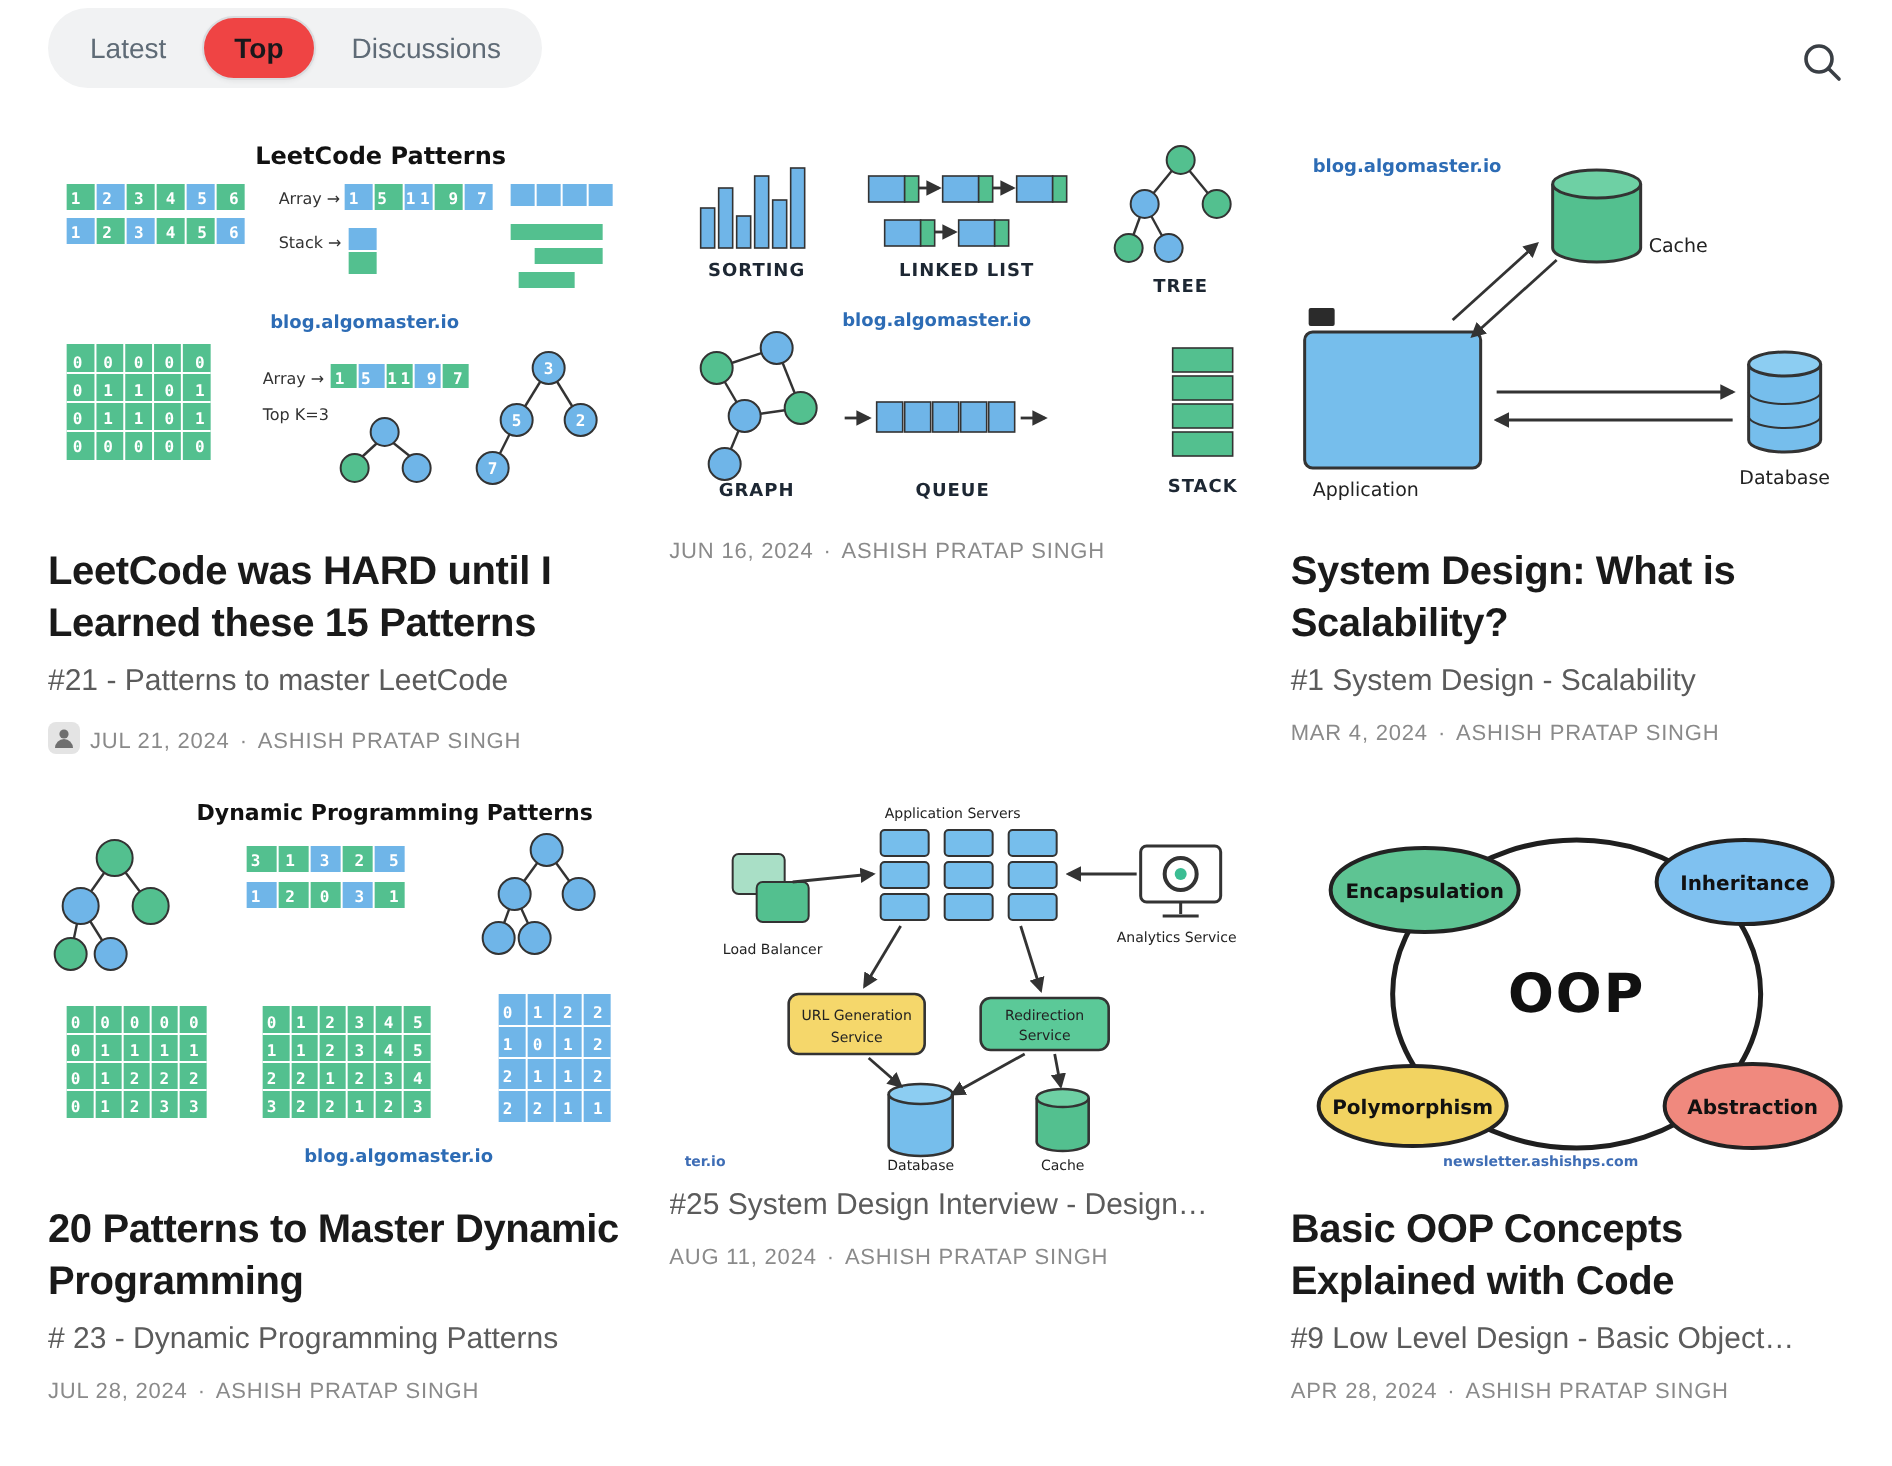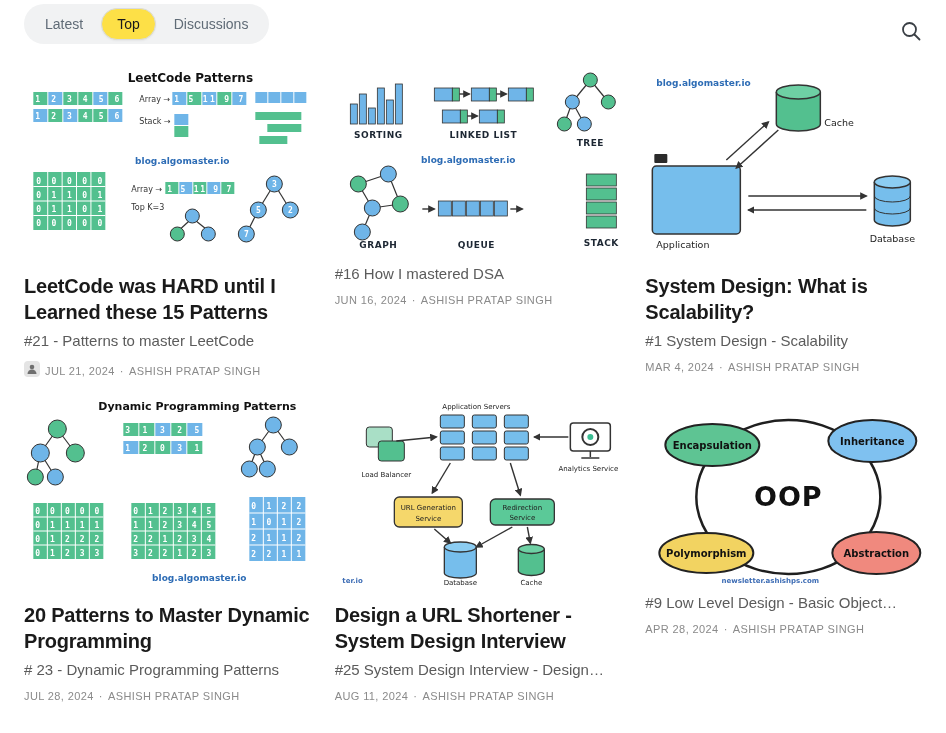--- a/index.html
+++ b/index.html
@@ -6,21 +6,21 @@
   html,body { width:946px; height:733px; background:#ffffff; overflow:hidden;
     font-family:"Liberation Sans", sans-serif; }
   
   .topbar { display:flex; align-items:flex-end; justify-content:space-between;
     padding:8px 22px 0 24px; height:44px; }
   .tabs { display:flex; align-items:center; background:#f1f2f3; border-radius:22px;
     padding:4px 5px; gap:2px; }
   .tab { border:1px solid transparent; background:transparent; border-radius:18px;
     padding:7px 15px; font-size:14px; color:#5f6b76; cursor:pointer;
     font-family:"Liberation Sans", sans-serif; }
-  .tab.active { background:#fde047; border-color:#d9dcdf; color:#18181b; font-weight:400;
+  .tab.active { background:#ef4444; border-color:#d9dcdf; color:#18181b; font-weight:700;
     box-shadow:0 1px 2px rgba(0,0,0,.05); }
   .search-btn { background:none; border:none; cursor:pointer; padding:2px; line-height:0; }
   
   .grid { display:grid; grid-template-columns:repeat(3, 1fr); column-gap:32px; row-gap:46px;
     padding:24px 10px 0 24px;gap:20px; }
   .card { cursor:pointer; }
   .thumb { width:100%; height:190px; overflow:hidden; background:#fff; }
   .thumb svg { width:100%; height:100%; display:block; }
   .title { font-size:20px; line-height:26px; font-weight:700; color:#1a1a1a;
     letter-spacing:-0.2px; margin-top:15px; }
@@ -255,21 +255,20 @@
 
         <g>
           <rect x="248" y="106" width="30" height="12" fill="#53C08F" stroke="#333" stroke-width="0.8"></rect>
           <rect x="248" y="120" width="30" height="12" fill="#53C08F" stroke="#333" stroke-width="0.8"></rect>
           <rect x="248" y="134" width="30" height="12" fill="#53C08F" stroke="#333" stroke-width="0.8"></rect>
           <rect x="248" y="148" width="30" height="12" fill="#53C08F" stroke="#333" stroke-width="0.8"></rect>
         </g>
         <text x="263" y="178" class="lbl" text-anchor="middle">STACK</text>
       </svg>
     </div>
-    <p class="subtitle">#16 How I mastered DSA</p>
     <div class="meta">
       <span>JUN 16, 2024</span>
       <span>·</span>
       <span>ASHISH PRATAP SINGH</span>
     </div>
   </article>
 
   <article class="card">
     <div class="thumb">
       <svg viewBox="0 0 284 190">
@@ -463,21 +462,20 @@
         <line x1="58" y1="44" x2="98" y2="40" class="arrow" marker-end="url(#ah)"></line>
         <line x1="230" y1="40" x2="196" y2="40" class="arrow" marker-end="url(#ah)"></line>
         <line x1="112" y1="66" x2="94" y2="96" class="arrow" marker-end="url(#ah)"></line>
         <line x1="172" y1="66" x2="182" y2="98" class="arrow" marker-end="url(#ah)"></line>
         <line x1="96" y1="132" x2="112" y2="146" class="arrow" marker-end="url(#ah)"></line>
         <line x1="174" y1="130" x2="138" y2="150" class="arrow" marker-end="url(#ah)"></line>
         <line x1="189" y1="130" x2="192" y2="146" class="arrow" marker-end="url(#ah)"></line>
         <text x="4" y="186" class="t-mark-sm">ter.io</text>
       </svg>
     </div>
-    <h2 class="title">Design a URL Shortener - System Design Interview</h2>
     <p class="subtitle">#25 System Design Interview - Design…</p>
     <div class="meta">
       <span>AUG 11, 2024</span>
       <span>·</span>
       <span>ASHISH PRATAP SINGH</span>
     </div>
   </article>
 
   <article class="card">
     <div class="thumb">
@@ -496,20 +494,21 @@
           <ellipse cx="58" cy="156" rx="47" ry="20" fill="#F2D361" stroke="#222" stroke-width="2"></ellipse>
           <text x="58" y="160" class="oop-lbl" text-anchor="middle">Polymorphism</text>
         </g>
         <g>
           <ellipse cx="228" cy="156" rx="44" ry="21" fill="#F0897E" stroke="#222" stroke-width="2"></ellipse>
           <text x="228" y="160" class="oop-lbl" text-anchor="middle">Abstraction</text>
         </g>
         <text x="122" y="186" class="t-mark-sm" text-anchor="middle">newsletter.ashishps.com</text>
       </svg>
     </div>
+    <h2 class="title">Basic OOP Concepts Explained with Code</h2>
     <p class="subtitle">#9 Low Level Design - Basic Object…</p>
     <div class="meta">
       <span>APR 28, 2024</span>
       <span>·</span>
       <span>ASHISH PRATAP SINGH</span>
     </div>
   </article>
 
 </main>
 

